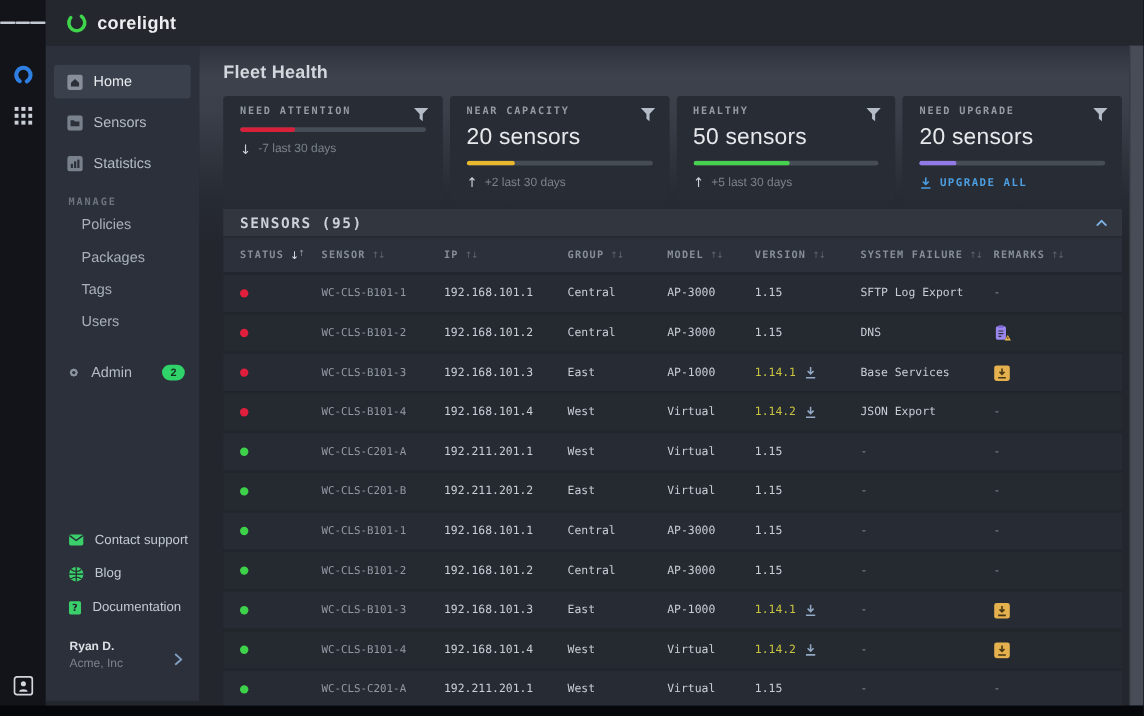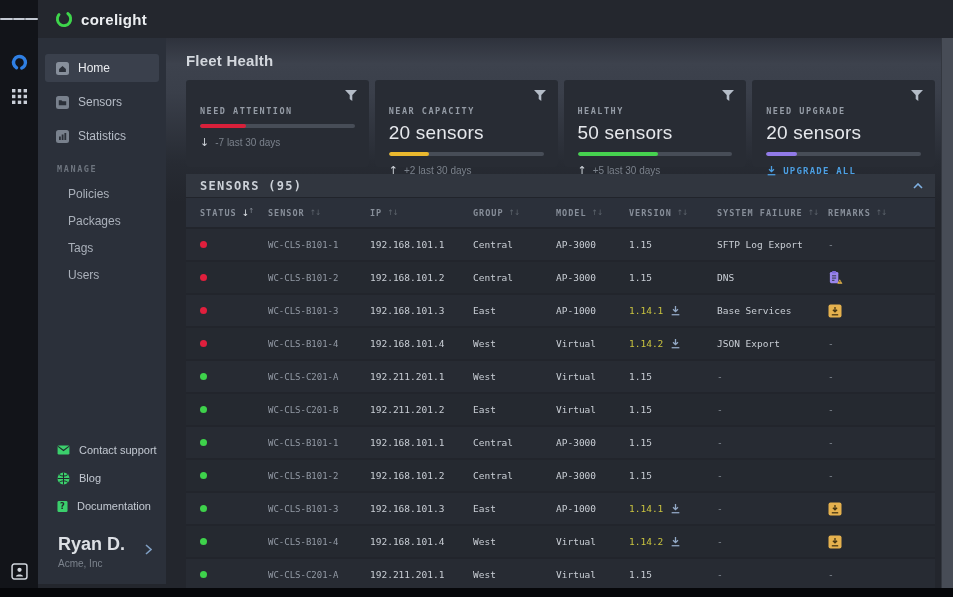--- a/index.html
+++ b/index.html
@@ -23,41 +23,41 @@
   .logo-text { color:#eceef1; font-size:15px; font-weight:700; letter-spacing:.3px; }
 
   
   .sidebar { position:absolute; left:38px; top:38px; width:128px; bottom:13px; background:#2b303a; z-index:3;
              padding-top:16px; }
   .nav-item { height:28px; margin:0 7px 6px 7px; border-radius:3px; display:flex; align-items:center;
               padding-left:11px; gap:9px; color:#b6bcc6; font-size:12px; cursor:pointer; }
   .nav-item.active { background:#3a404c; color:#e9ebef; }
   .section-label { font-family:"DejaVu Sans Mono", monospace; font-size:8.5px; letter-spacing:1.6px;
                    color:#6d747e; font-weight:bold; padding:8px 0 6px 19px; }
-  .manage-item { height:27px; display:flex; align-items:center; padding-left:30px; color:#aab0ba;
+  .manage-item { height:27px; display:flex; align-items:flex-start; padding-left:30px; color:#aab0ba;
                  font-size:12px; cursor:pointer; }
   .admin-item { height:28px; margin-top:8px; display:flex; align-items:center; padding-left:17px; gap:8px;
                 color:#b6bcc6; font-size:12px; cursor:pointer; }
   .badge { margin-left:auto; margin-right:12px; background:#2fd36a; color:#14301d; font-size:9px;
            font-weight:bold; border-radius:8px; padding:2px 7px; line-height:1; }
   .sidebar-bottom { position:absolute; left:0; right:0; bottom:10px; }
   .side-link { height:28px; display:flex; align-items:center; padding-left:19px; gap:9px; color:#c3c9d2;
                font-size:11px; cursor:pointer; }
   .user-row { margin-top:14px; padding-left:20px; position:relative; cursor:pointer; height:40px; }
-  .user-name { color:#dde0e5; font-size:18px; font-weight:700; }
+  .user-name { color:#dde0e5; font-size:10px; font-weight:700; }
   .user-org { color:#7c838d; font-size:10px; margin-top:3px; }
   .user-chevron { position:absolute; right:14px; top:10px; }
 
   
   .main { position:absolute; left:166px; top:38px; right:0; bottom:9px; padding:14px 0 0 20px;
           background:linear-gradient(180deg,#2e323c 0px,#3d424d 26px,#3a3f4a 55px,#272b33 125px,#23262d 165px); }
   .page-title { color:#d3d7dd; font-size:15px; font-weight:700; margin-bottom:11px; letter-spacing:.2px; }
 
   .cards { display:flex; gap:6px; width:749px; }
-  .card { flex:1; height:87px; background:#282c34; border-radius:3px; padding:26px 14px 0 14px; position:relative; }
+  .card { flex:1; height:87px; background:#282c34; border-radius:3px; padding:8px 14px 0 14px; position:relative; }
   .card-label { font-family:"DejaVu Sans Mono", monospace; font-size:8.5px; font-weight:bold;
                 letter-spacing:1.5px; color:#959ca6; }
   .card-funnel { position:absolute; right:12px; top:10px; cursor:pointer; }
   .card-value { color:#e6e8ec; font-size:19px; margin-top:6px; letter-spacing:.2px; }
   .bar-track { margin-top:8px; height:4px; border-radius:2px; background:#474d57; overflow:hidden; }
   .bar-fill { height:4px; border-radius:2px; }
   .card-foot { margin-top:8px; font-size:10px; color:#7b828c; display:flex; align-items:center; gap:6px; }
   .trend-arrow { color:#cfd4da; font-size:11px; font-family:"DejaVu Sans", sans-serif; }
   .card-action { margin-top:9px; display:flex; align-items:center; gap:6px; color:#4c9fe2;
                  font-family:"DejaVu Sans Mono", monospace; font-size:9px; font-weight:bold;
@@ -179,20 +179,32 @@
     <div class="manage-item">
         <span>Packages</span>
       </div>
     <div class="manage-item">
         <span>Tags</span>
       </div>
     <div class="manage-item">
         <span>Users</span>
       </div>
 
+    <div class="admin-item">
+      <svg width="13" height="13" viewBox="0 0 14 14">
+          <g fill="#8d95a1">
+            <rect x="4.3" y="4.3" width="5.4" height="5.4" transform="rotate(45 7 7)"></rect>
+            <rect x="4.3" y="4.3" width="5.4" height="5.4"></rect>
+            <circle cx="7" cy="7" r="3.3"></circle>
+          </g>
+          <circle cx="7" cy="7" r="1.5" fill="#2b3039"></circle>
+        </svg>
+      <span>Admin</span>
+      <span class="badge">2</span>
+    </div>
 
     <div class="sidebar-bottom">
       <div class="side-link">
         <svg width="13" height="10" viewBox="0 0 14 11">
             <rect x="0.5" y="0.5" width="13" height="10" rx="1.5" fill="#3bcf6c"></rect>
             <path d="M1 1.5l6 4.5 6-4.5" stroke="#23262d" stroke-width="1.2" fill="none"></path>
           </svg>
         <span>Contact support</span>
       </div>
       <div class="side-link">

